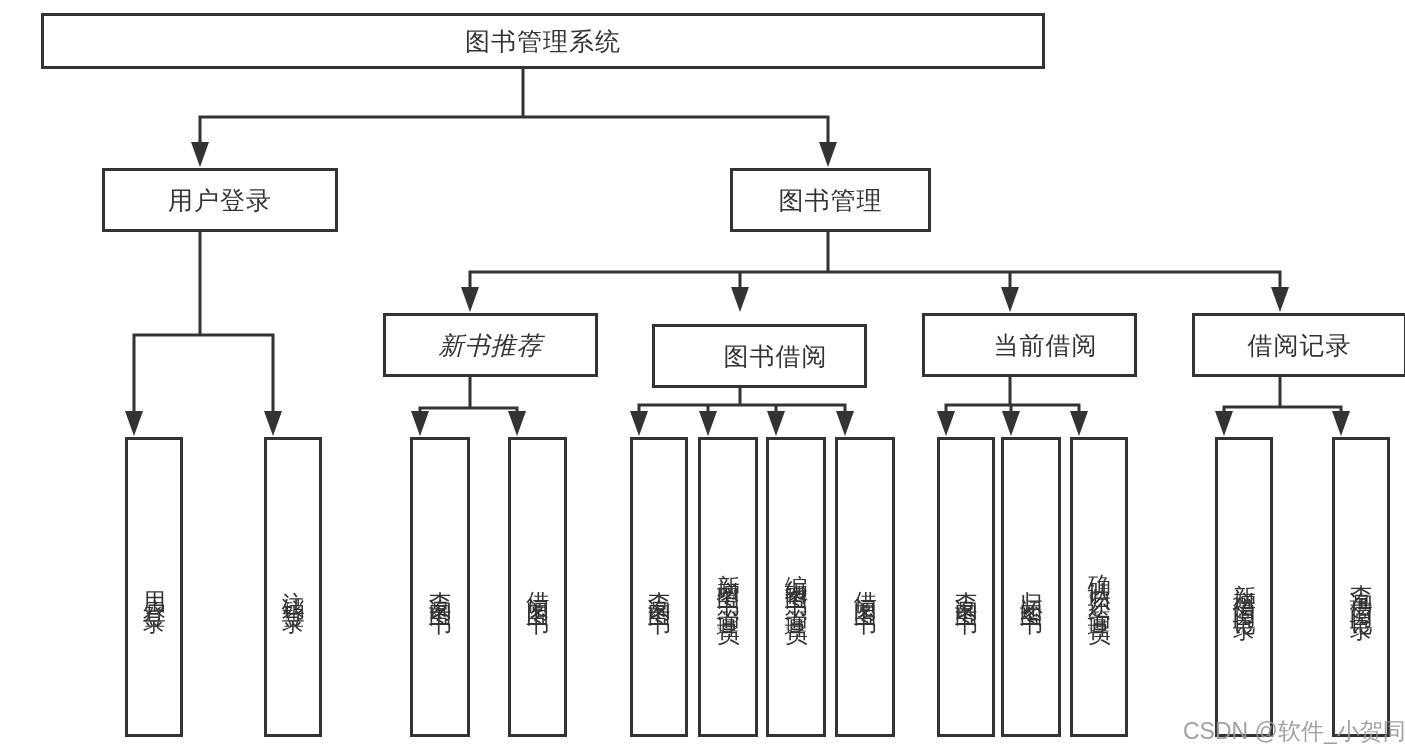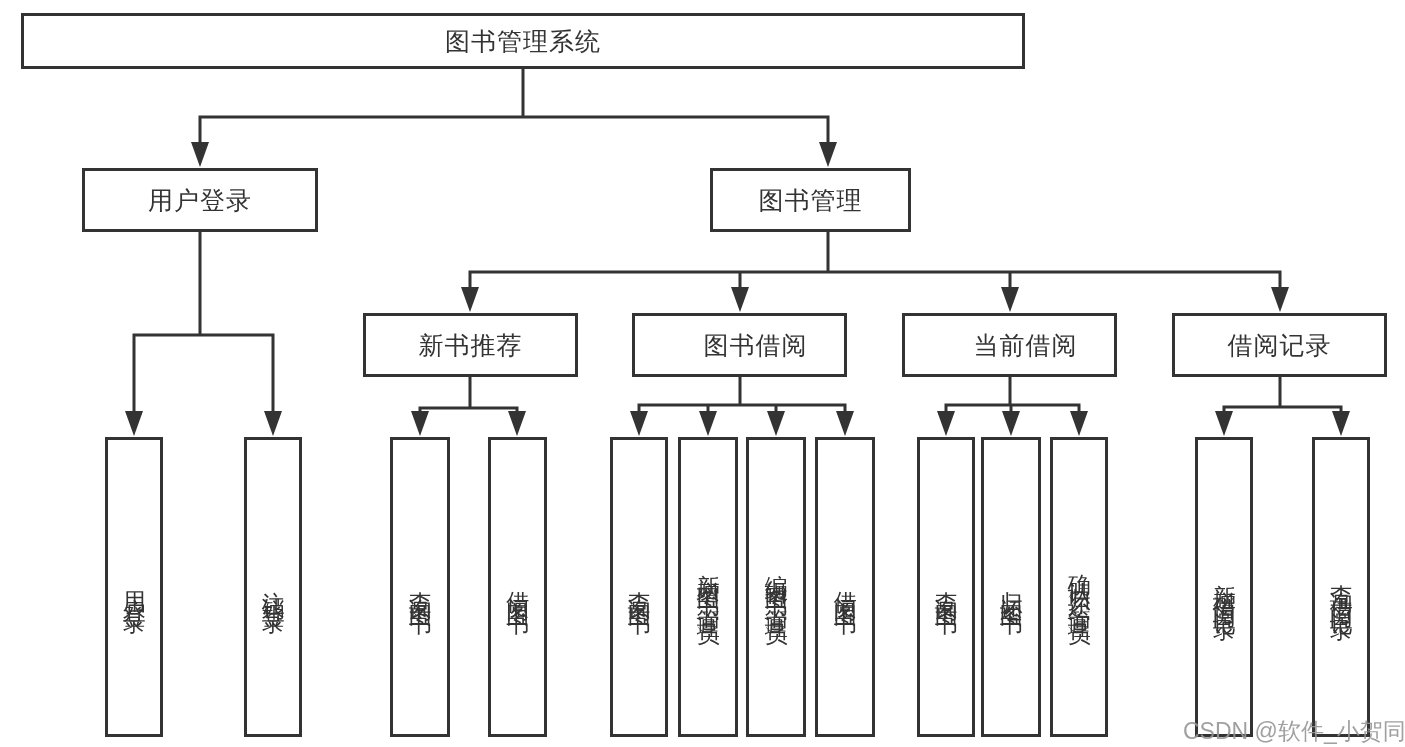--- a/index.html
+++ b/index.html
@@ -21,20 +21,21 @@
   }
   .node {
     position: absolute;
     box-sizing: border-box;
     border: 3px solid #333333;
     background: #ffffff;
     display: flex;
     align-items: center;
     justify-content: center;
     color: #333333;
+    margin-left: 20px;
   }
   .hbox .label {
     font-size: 25px;
     letter-spacing: 1px;
     white-space: nowrap;
   }
   .vbox .label {
     writing-mode: vertical-rl;
     text-orientation: mixed;
     font-size: 23px;
@@ -100,24 +101,24 @@
     <span class="label">图书管理系统</span>
   </div>
 
   <div class="node hbox" style="left:82px; top:168px; width:236px; height:64px;">
     <span class="label">用户登录</span>
   </div>
   <div class="node hbox" style="left:710px; top:168px; width:201px; height:64px;">
     <span class="label">图书管理</span>
   </div>
 
-  <div class="node hbox" style="left:363px; top:313px; width:215px; height:64px;">
+  <div class="node hbox" style="left:363px; top:313px; width:215px; height:64px;font-style:italic;">
     <span class="label">新书推荐</span>
   </div>
-  <div class="node hbox" style="left:632px; top:313px; width:215px; height:64px;padding-left:32px;">
+  <div class="node hbox" style="left:632px; top:324px; width:215px; height:64px;padding-left:32px;">
     <span class="label">图书借阅</span>
   </div>
   <div class="node hbox" style="left:902px; top:313px; width:215px; height:64px;padding-left:32px;">
     <span class="label">当前借阅</span>
   </div>
   <div class="node hbox" style="left:1172px; top:313px; width:215px; height:64px;">
     <span class="label">借阅记录</span>
   </div>
 
   <div class="node vbox" style="left:105px; top:437px; width:58px; height:300px;">

